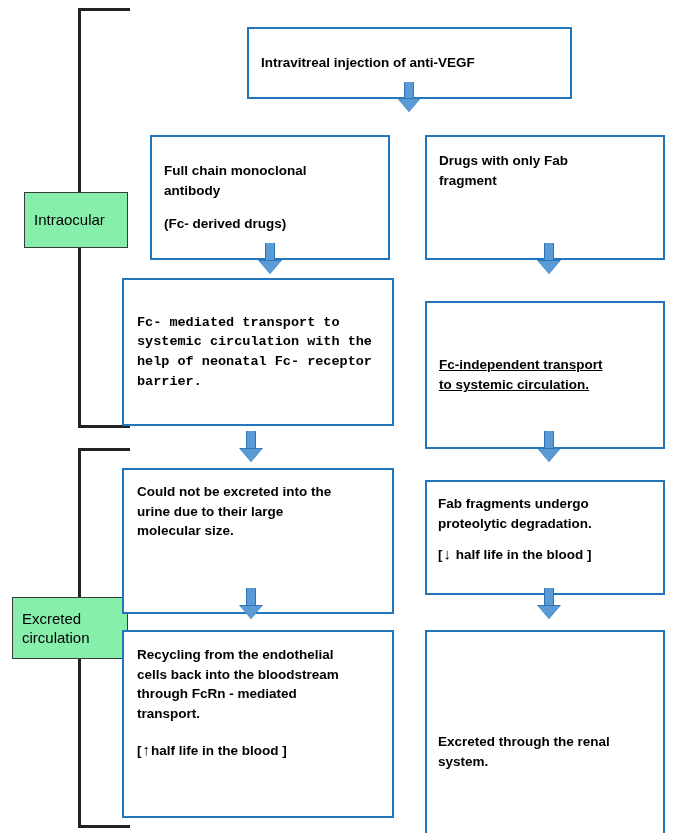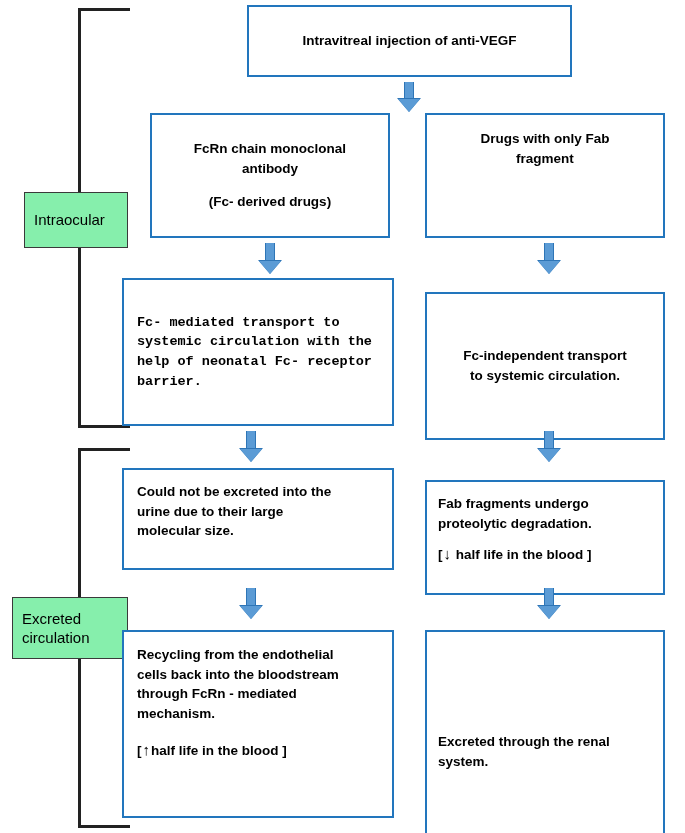--- a/index.html
+++ b/index.html
@@ -27,22 +27,23 @@
     background: #ffffff;
     color: #000000;
     font-weight: bold;
     font-size: 13.5px;
     line-height: 1.45;
     display: flex;
     flex-direction: column;
     justify-content: center;
   }
   .node.center {
-    text-align: center;
+    text-align: left;
     align-items: center;
+    margin-top: 22px;
   }
   .node.left {
     text-align: left;
     align-items: flex-start;
   }
   .node .pad {
     padding: 0 12px;
     width: 100%;
     box-sizing: border-box;
   }
@@ -142,21 +143,21 @@
   </div>
 
   <div class="arrow" style="left:398px; top:82px; height:30px;">
     <div class="shaft" style="height:18px;"></div>
     <div class="head-outline" style="top:16px;"></div>
     <div class="head" style="top:17px;"></div>
   </div>
 
   <div class="node center" style="left:150px; top:113px; width:240px; height:125px;">
     <div class="pad">
-      <div class="line">FcRn chain monoclonal</div>
+      <div class="line">Full chain monoclonal</div>
       <div class="line">antibody</div>
       <div class="gap"></div>
       <div class="line">(Fc- derived drugs)</div>
     </div>
   </div>
 
   <div class="node center topcenter" style="left:425px; top:113px; width:240px; height:125px;">
     <div class="pad">
       <div class="line">Drugs with only Fab</div>
       <div class="line">fragment</div>
@@ -177,40 +178,40 @@
 
   <div class="node left" style="left:122px; top:278px; width:272px; height:148px;font-family:Liberation Mono, monospace;">
     <div class="pad" style="padding-left:13px;">
       <div class="line">Fc- mediated transport to</div>
       <div class="line">systemic circulation with the</div>
       <div class="line">help of neonatal Fc- receptor</div>
       <div class="line">barrier.</div>
     </div>
   </div>
 
-  <div class="node center" style="left:425px; top:292px; width:240px; height:148px;">
+  <div class="node center" style="left:425px; top:279px; width:240px; height:148px;text-decoration:underline;">
     <div class="pad">
       <div class="line">Fc-independent transport</div>
       <div class="line">to systemic circulation.</div>
     </div>
   </div>
 
   <div class="arrow" style="left:240px; top:431px; height:32px;">
     <div class="shaft" style="height:19px;"></div>
     <div class="head-outline" style="top:17px;"></div>
     <div class="head" style="top:18px;"></div>
   </div>
 
   <div class="arrow" style="left:538px; top:431px; height:32px;">
     <div class="shaft" style="height:19px;"></div>
     <div class="head-outline" style="top:17px;"></div>
     <div class="head" style="top:18px;"></div>
   </div>
 
-  <div class="node left topcenter" style="left:122px; top:468px; width:272px; height:102px;">
+  <div class="node left topcenter" style="left:122px; top:468px; width:272px; height:146px;">
     <div class="pad" style="padding-left:13px; padding-top:12px;">
       <div class="line">Could not be excreted into the</div>
       <div class="line">urine due to their large</div>
       <div class="line">molecular size.</div>
     </div>
   </div>
 
   <div class="node left topcenter" style="left:425px; top:480px; width:240px; height:115px;">
     <div class="pad" style="padding-left:11px; padding-top:12px;">
       <div class="line">Fab fragments undergo</div>
@@ -232,21 +233,21 @@
     <div class="shaft" style="height:19px;"></div>
     <div class="head-outline" style="top:17px;"></div>
     <div class="head" style="top:18px;"></div>
   </div>
 
   <div class="node left topcenter" style="left:122px; top:630px; width:272px; height:188px;">
     <div class="pad" style="padding-left:13px; padding-top:13px;">
       <div class="line">Recycling from the endothelial</div>
       <div class="line">cells back into the bloodstream</div>
       <div class="line">through FcRn - mediated</div>
-      <div class="line">mechanism.</div>
+      <div class="line">transport.</div>
       <div class="gap" style="height:16px;"></div>
       <div class="line">
         <span>[</span><span class="arrow-glyph">↑</span><span>half life in the blood ]</span>
       </div>
     </div>
   </div>
 
   <div class="node left" style="left:425px; top:630px; width:240px; height:244px;">
     <div class="pad" style="padding-left:11px;">
       <div class="line">Excreted  through  the  renal</div>

